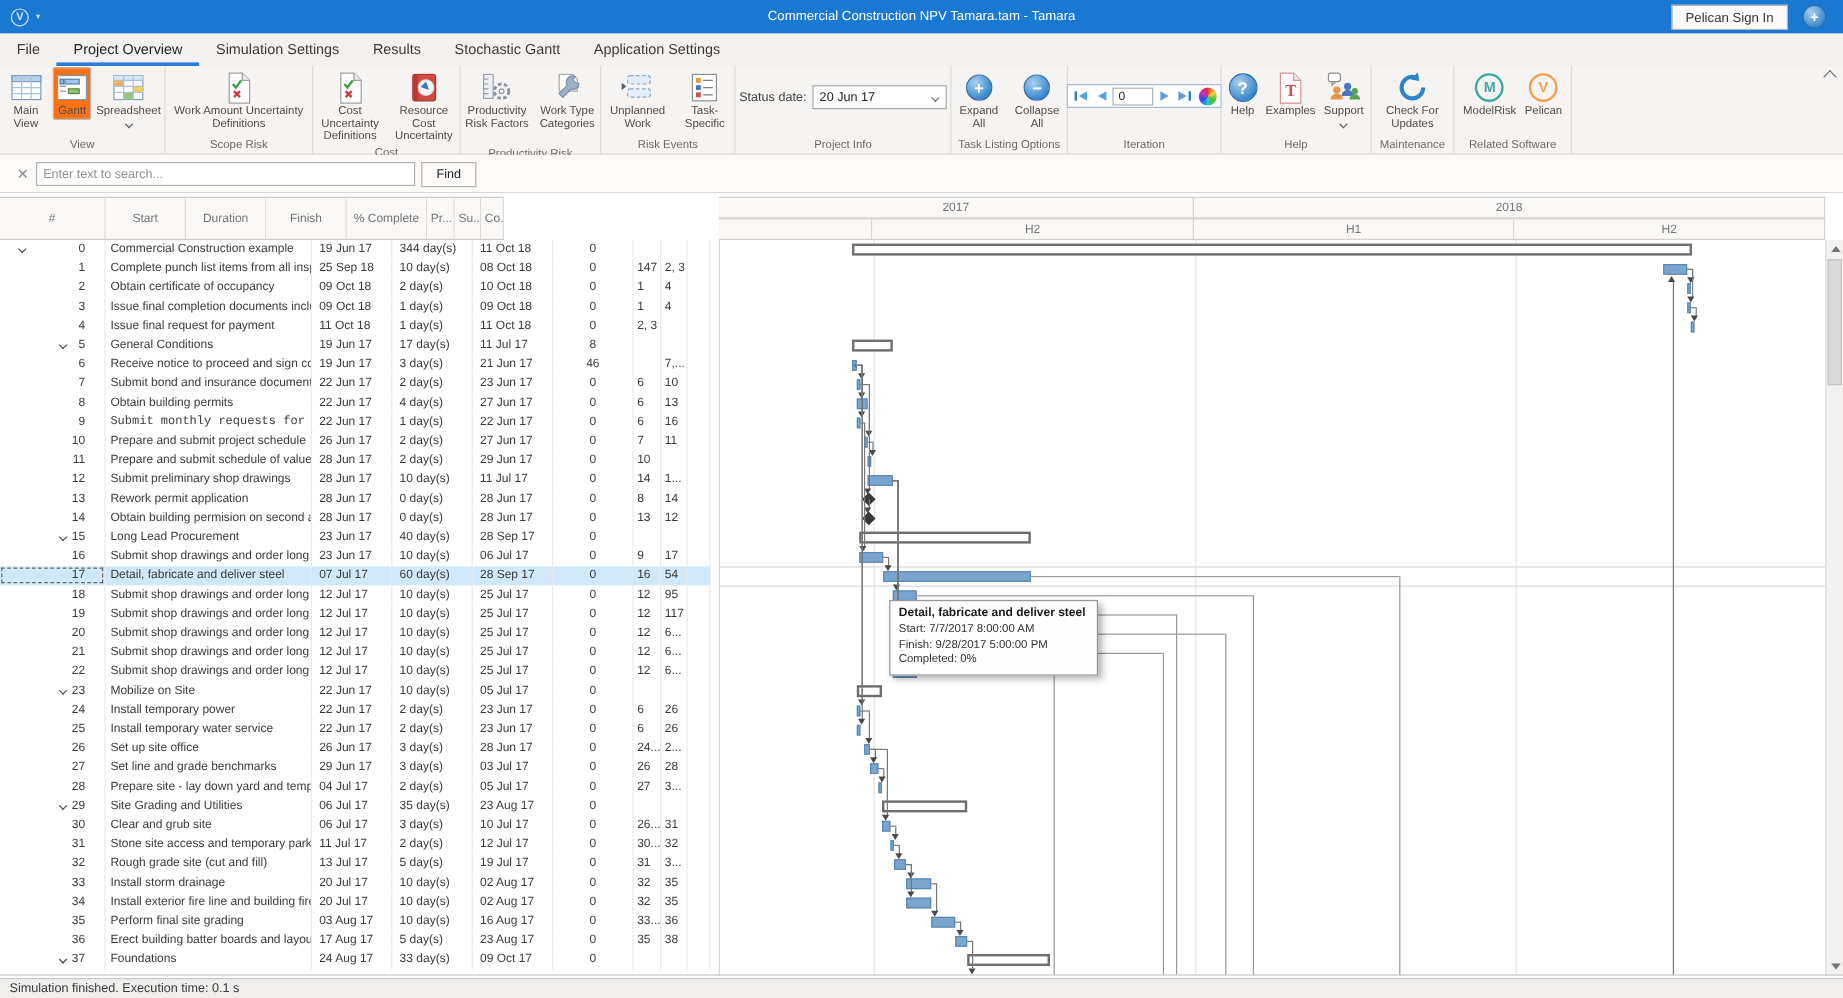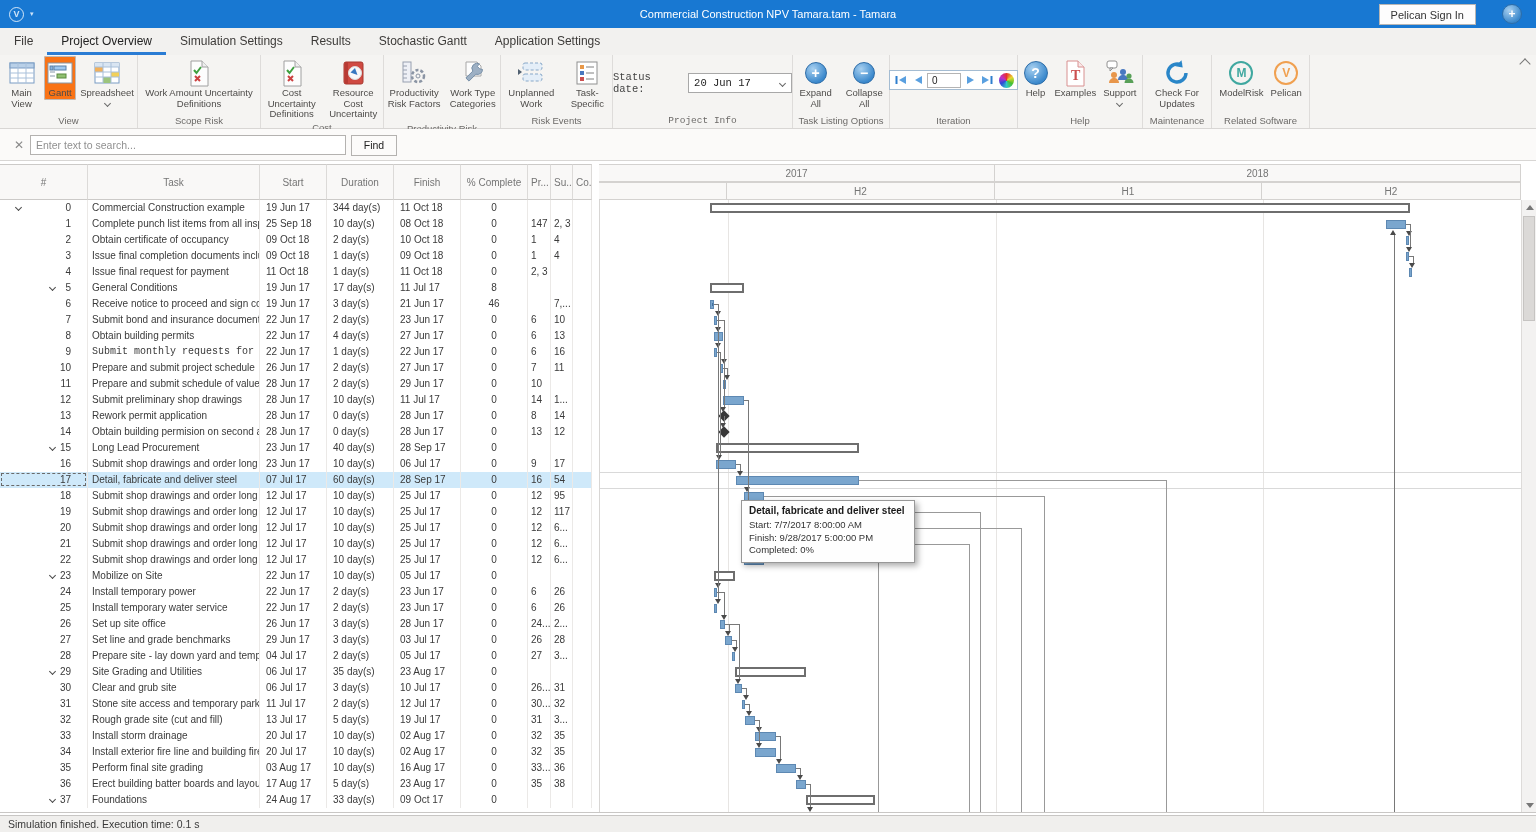--- a/index.html
+++ b/index.html
@@ -12,21 +12,21 @@
   #logocaret{color:#cfe4f8;font-size:7px;margin-left:6px}
   #wintitle{position:absolute;left:0;right:0;text-align:center;color:#fff;font-size:11px}
   #wincontrols{position:absolute;right:0;top:0;height:28px;display:flex}
   .wbtn{width:44px;height:28px;display:flex;align-items:center;justify-content:center;color:#fff}
   .wbtn.min::after{content:"";width:10px;height:1px;background:#fff;display:block}
   .wbtn.close{font-size:13px}
   
   #tabrow{position:absolute;left:0;top:28px;width:1536px;height:27px;background:#f2f1ef;display:flex;align-items:stretch}
   .tab{padding:0 14px;display:flex;align-items:center;font-size:12px;color:#3c3a38;border-bottom:3px solid transparent;margin-top:2px}
   .tab.active{border-bottom-color:#2a7cd4;color:#222}
-  #signin{position:absolute;right:60px;top:4px;height:21px;border:1px solid #b8b6b4;background:#fdfdfd;font-size:11px;color:#333;padding:0 11px;display:flex;align-items:center}
+  #signin{position:absolute;right:46px;top:4px;height:21px;border:1px solid #b8b6b4;background:#fdfdfd;font-size:11px;color:#333;padding:0 11px;display:flex;align-items:center}
   #helpcircle{position:absolute;right:14px;top:4px;width:20px;height:20px;border-radius:50%;background:radial-gradient(circle at 35% 30%,#a8d0f0,#3a88cc 72%);border:1px solid #2e6da8;color:#fff;font-size:12px;font-weight:bold;display:flex;align-items:center;justify-content:center}
   
   #ribbon{position:absolute;left:0;top:55px;width:1536px;height:74px;background:#f5f4f2;border-bottom:1px solid #d8d6d4;display:flex}
   .rgroup{height:100%;border-right:1px solid #dedcda;display:flex;flex-direction:column;flex:0 0 auto}
   .gbtns{flex:1;display:flex;justify-content:center;align-items:flex-start;gap:1px;padding-top:1px}
   .glabel{height:14px;font-size:9.5px;color:#6c6a68;text-align:center;line-height:13px}
   .rbtn{display:flex;flex-direction:column;align-items:center;padding:2px 3px 0;border-radius:2px;max-width:120px}
   .rbtn.sel{background:#f97316;box-shadow:inset 0 0 0 1px #bdbbb9}
   .ric{height:30px;display:flex;align-items:center;justify-content:center}
   .rlbl{font-size:9.5px;line-height:10.5px;text-align:center;color:#4e4c4a;padding-bottom:1px}
@@ -253,21 +253,21 @@
                 <rect x="5" y="10" width="4" height="4" fill="#4878c0"></rect>
                 <rect x="5" y="16" width="4" height="4" fill="#cc5050"></rect>
                 <path d="M11 6h8M11 12h8M11 18h8" stroke="#808080"></path>
               </svg>
             </div>
             <div class="rlbl">Task-Specific</div>
           </div>
         </div>
         <div class="glabel">Risk Events</div>
       </div>
-      <div class="rgroup" style="width: 180px; font-family: Liberation Mono, monospace;">
+      <div class="rgroup" style="width: 180px;">
         <div class="gbtns">
           <div id="statusdate">
             <span class="sdl">Status date:</span>
             <div id="sdbox">
               <span class="sdv">20 Jun 17</span>
               <span class="sdc"></span>
             </div>
           </div>
         </div>
         <div class="glabel">Project Info</div>
@@ -395,21 +395,20 @@
 
   <div id="searchbar">
     <div id="searchx">✕</div>
     <input id="searchinput" placeholder="Enter text to search..." style="">
     <div id="findbtn">Find</div>
   </div>
 
   <div id="content">
     <div id="thead">
         <div class="hcell" style="width: 88px;">#</div>
-        <div class="hcell" style="width: 172px;">Task</div>
         <div class="hcell" style="width: 67px;">Start</div>
         <div class="hcell" style="width: 67px;">Duration</div>
         <div class="hcell" style="width: 67px;">Finish</div>
         <div class="hcell" style="width: 67px;">% Complete</div>
         <div class="hcell left" style="width: 23px;">Pr...</div>
         <div class="hcell left" style="width: 22px;">Su...</div>
         <div class="hcell left" style="width: 19px;">Co...</div>
       </div>
     <div id="tbody">
         <div class="trow">

